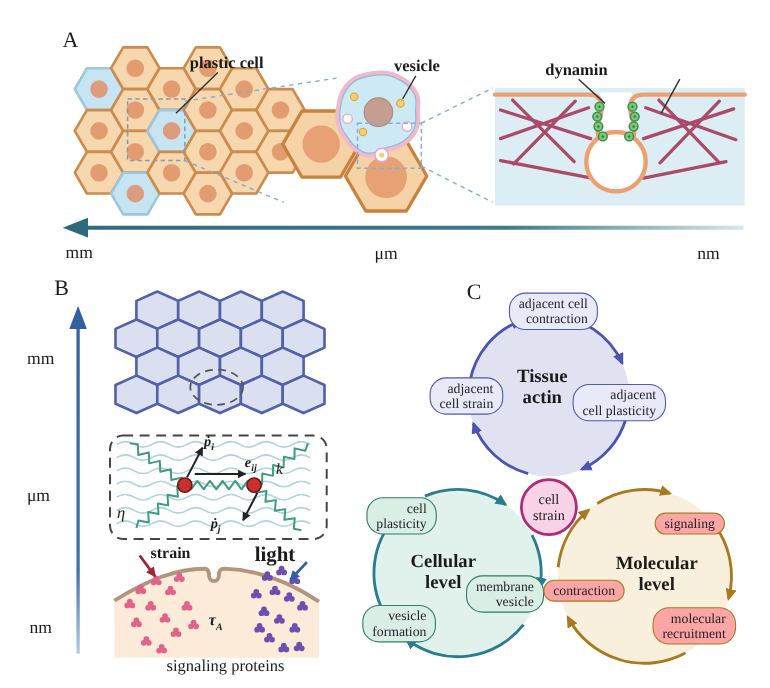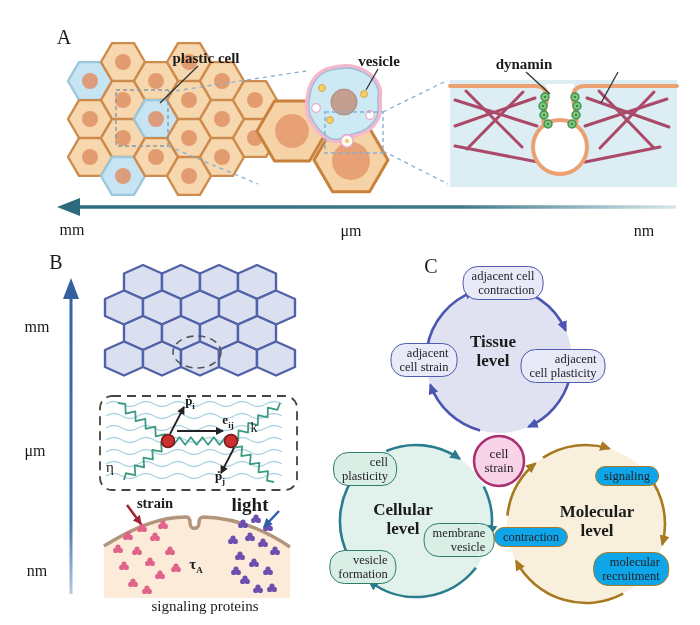--- a/index.html
+++ b/index.html
@@ -5,29 +5,29 @@
   html,body{margin:0;padding:0;background:#fff;}
   #fig{position:relative;width:700px;height:625px;background:#fff;overflow:hidden;
        font-family:"Liberation Serif",serif;color:#1b1b1b;}
   #gfx{position:absolute;left:0;top:0;}
   .lbl{position:absolute;transform:translate(-50%,-50%);white-space:pre-line;
        text-align:center;line-height:1.1;}
   .pletter{font-size:20px;}
   .alabel{font-size:15px;font-weight:600;}
   .scale{font-size:16px;}
   .sym{font-size:14px;}
-  .it{}
+  .it{font-style:italic;}
   .bd{font-weight:700;}
   sub{font-size:9px;}
   .pill{position:absolute;transform:translate(-50%,-50%);white-space:pre-line;
         text-align:right;font-size:12.5px;line-height:1.12;color:#23232b;
         border:1.8px solid;border-radius:15px;padding:2px 8px;background:#fff;}
   .pill.t{background:#e9eaf8;border-color:#4f5ab0;}
   .pill.c{background:#d9eee5;border-color:#2f7d6b;}
-  .pill.m{background:#0ea5e9;border-color:#a8791f;}
+  .pill.m{background:#fca5a5;border-color:#a8791f;}
   .ctitle{font-size:17px;font-weight:700;}
   .cstrain{font-size:13px;line-height:1.05;}
 </style>
 </head>
 <body>
 
 <div id="fig">
 
 <svg id="gfx" width="700" height="625" viewBox="0 0 700 625">
   <defs>
@@ -351,31 +351,31 @@
 <div class="lbl scale" style="left:72px;top:230px">mm</div>
 <div class="lbl scale" style="left:351px;top:231px">μm</div>
 <div class="lbl scale" style="left:644px;top:231px">nm</div>
 
 <div class="lbl scale" style="left:37px;top:327px">mm</div>
 <div class="lbl scale" style="left:35px;top:451px">μm</div>
 <div class="lbl scale" style="left:37px;top:571px">nm</div>
 
 <div class="lbl sym it bd" style="left:190px;top:403px;font-size:13px"><span>ṗ</span><sub>i</sub></div>
 <div class="lbl sym it bd" style="left:228px;top:422px;font-size:13px"><span>e</span><sub>ij</sub></div>
-<div class="lbl sym it bd" style="left:220px;top:478px;font-size:13px"><span>ṗ</span><sub>j</sub></div>
+<div class="lbl sym it bd" style="left:196px;top:478px;font-size:13px"><span>ṗ</span><sub>j</sub></div>
 <div class="lbl sym it" style="left:254px;top:428px">k</div>
 <div class="lbl sym it" style="left:110px;top:467px;font-size:15px">η</div>
 <div class="lbl sym it bd" style="left:196px;top:566px;font-size:15px"><span>τ</span><sub>A</sub></div>
 
 <div class="lbl alabel" style="left:155px;top:504px;font-size:14.5px">strain</div>
 <div class="lbl alabel" style="left:250px;top:505px;font-size:19px">light</div>
 <div class="lbl" style="left:205px;top:606px;font-size:15px">signaling proteins</div>
 
 <div class="lbl ctitle" style="left:493px;top:352px">Tissue
-level</div>
+actin</div>
 <div class="lbl ctitle" style="left:403px;top:520px">Cellular
 level</div>
 <div class="lbl ctitle" style="left:597px;top:522px">Molecular
 level</div>
 <div class="lbl cstrain" style="left:499px;top:461px">cell
 strain</div>
 
 <div class="pill t" style="left:503px;top:283px">adjacent cell
 contraction</div>
 <div class="pill t" style="left:424px;top:360px">adjacent

